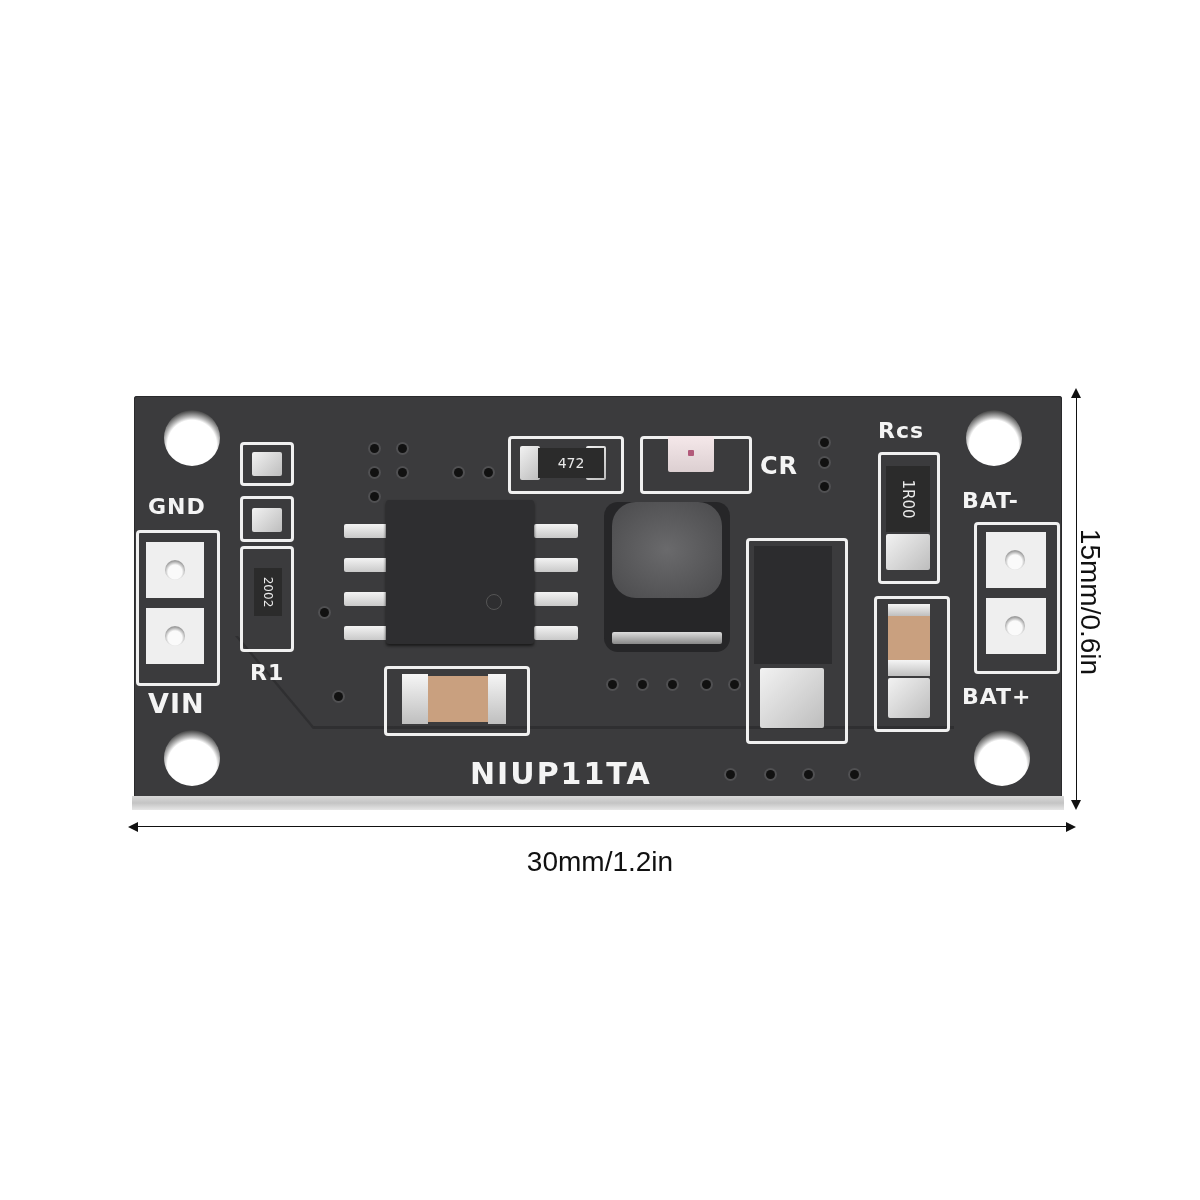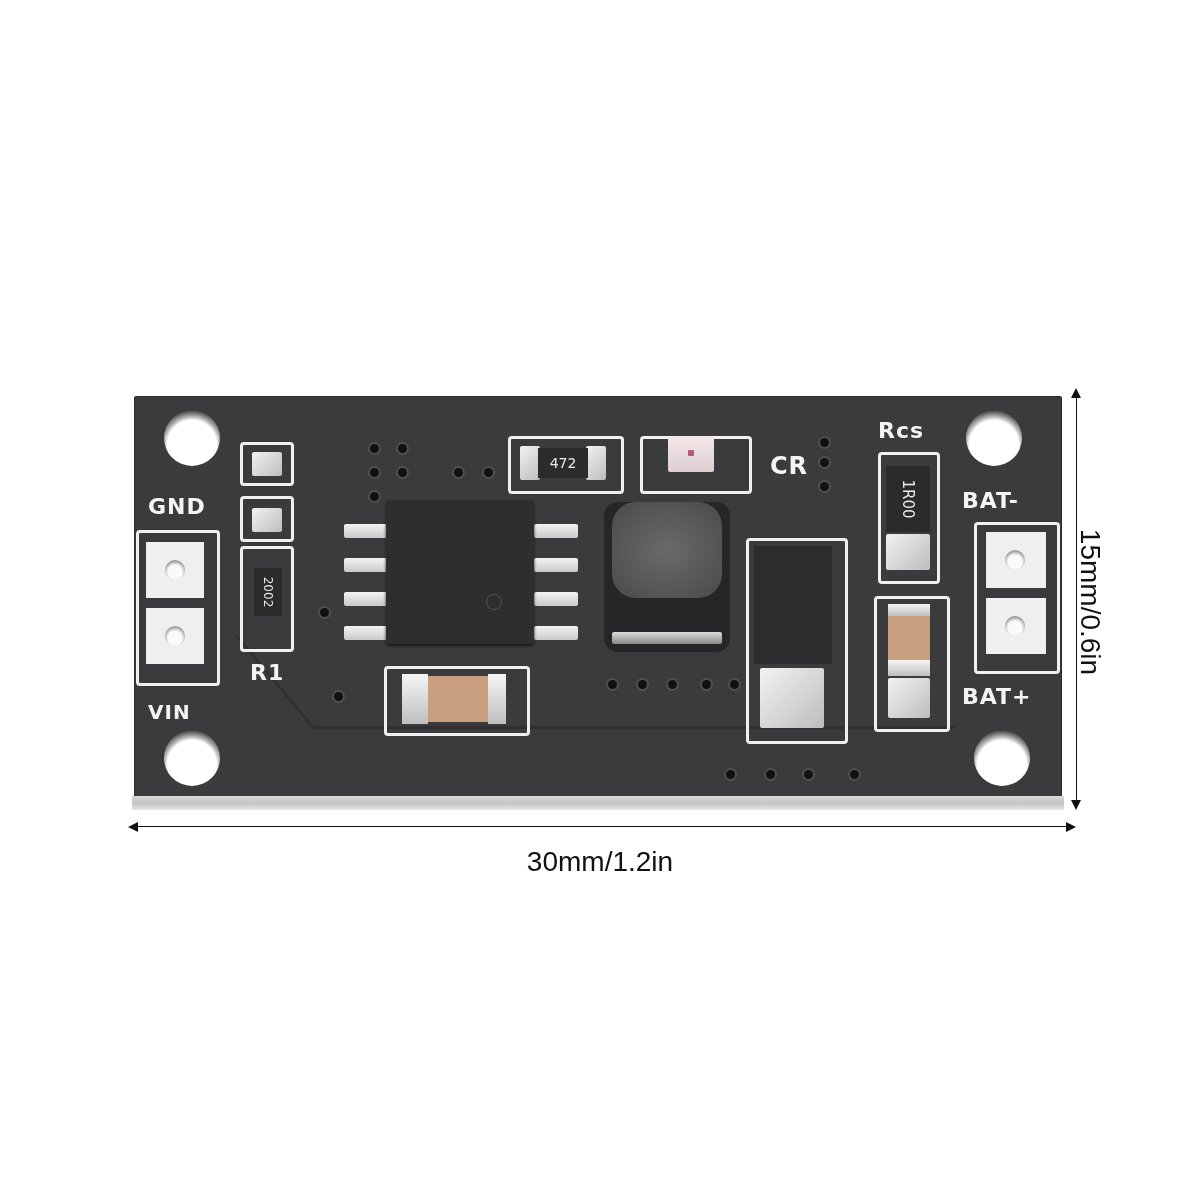--- a/index.html
+++ b/index.html
@@ -54,21 +54,21 @@
   <div class="trace" style="left:260px; top:330px; width:560px; height:1px; border-top-width:3px;"></div>
 
   <div class="silk" style="left:14px; top:98px; font-size:22px;">GND</div>
   <div class="silk-box" style="left:2px; top:134px; width:78px; height:150px;"></div>
   <div class="terminal" style="left:12px; top:146px;">
       <div class="dot"></div>
     </div>
   <div class="terminal" style="left:12px; top:212px;">
       <div class="dot"></div>
     </div>
-  <div class="silk" style="left:14px; top:292px; font-size:20px;margin-top:12px;">VIN</div>
+  <div class="silk" style="left:14px; top:292px; font-size:27px;">VIN</div>
 
   <div class="silk-box" style="left:106px; top:46px; width:48px; height:38px;"></div>
   <div class="pad" style="left:118px; top:56px; width:30px; height:24px;"></div>
   <div class="silk-box" style="left:106px; top:100px; width:48px; height:40px;"></div>
   <div class="pad" style="left:118px; top:112px; width:30px; height:24px;"></div>
   <div class="silk-box" style="left:106px; top:150px; width:48px; height:100px;"></div>
   <div class="resistor" style="left:120px; top:172px; width:28px; height:48px;">
     <span style="transform:rotate(90deg); display:block;">2002</span>
   </div>
   <div class="silk" style="left:116px; top:264px; font-size:22px;text-align:center;">R1</div>
@@ -91,29 +91,29 @@
   <div class="via" style="left:264px; top:72px;"></div>
   <div class="via" style="left:236px; top:96px;"></div>
   <div class="via" style="left:320px; top:72px;"></div>
   <div class="via" style="left:350px; top:72px;"></div>
   <div class="via" style="left:186px; top:212px;"></div>
   <div class="via" style="left:200px; top:296px;"></div>
 
   <div class="silk-box" style="left:374px; top:40px; width:110px; height:52px;"></div>
   <div class="pad" style="left:386px; top:50px; width:20px; height:34px;"></div>
   <div class="pad" style="left:452px; top:50px; width:20px; height:34px;"></div>
-  <div class="resistor" style="left:404px; top:52px; width:50px; height:30px; font-size:14px;">
+  <div class="resistor" style="left:404px; top:52px; width:66px; height:30px; font-size:14px;">
     <span>472</span>
   </div>
 
   <div class="silk-box" style="left:506px; top:40px; width:106px; height:52px;"></div>
   <div class="abs" style="left:534px; top:40px; width:46px; height:36px; background:linear-gradient(#f5e8ea, #dccfd1); border-radius:2px;">
     <div class="abs" style="left:20px; top:14px; width:6px; height:6px; background:#b25a7a; border-radius:1px;"></div>
   </div>
-  <div class="silk" style="left:626px; top:56px; font-size:24px;margin-left:10px;">CR</div>
+  <div class="silk" style="left:626px; top:56px; font-size:24px;">CR</div>
 
   <div class="abs" style="left:470px; top:106px; width:126px; height:150px; background:#262628; border-radius:14px;">
     <div class="abs" style="left:8px; top:0; width:110px; height:96px; background:radial-gradient(#6a6a6c, #4a4a4c); border-radius:24px;"></div>
     <div class="abs" style="left:8px; top:130px; width:110px; height:12px; background:linear-gradient(#ddd,#888); border-radius:2px;"></div>
   </div>
 
   <div class="via" style="left:474px; top:284px;"></div>
   <div class="via" style="left:504px; top:284px;"></div>
   <div class="via" style="left:534px; top:284px;"></div>
   <div class="via" style="left:568px; top:284px;"></div>
@@ -152,20 +152,21 @@
   <div class="silk" style="left:828px; top:288px; font-size:22px;">BAT+</div>
 
   <div class="via" style="left:686px; top:42px;"></div>
   <div class="via" style="left:686px; top:62px;"></div>
   <div class="via" style="left:686px; top:86px;"></div>
   <div class="via" style="left:592px; top:374px;"></div>
   <div class="via" style="left:632px; top:374px;"></div>
   <div class="via" style="left:670px; top:374px;"></div>
   <div class="via" style="left:716px; top:374px;"></div>
 
+  <div class="silk" style="left:336px; top:360px; font-size:30px; letter-spacing:2px;">NIUP11TA</div>
 </div>
 <div id="board-edge"></div>
 
 <div id="dim-h-line"></div>
 <div class="arrow" style="left:128px; top:822px; border-top:5px solid transparent; border-bottom:5px solid transparent; border-right:10px solid #111;"></div>
 <div class="arrow" style="left:1066px; top:822px; border-top:5px solid transparent; border-bottom:5px solid transparent; border-left:10px solid #111;"></div>
 <div id="dim-h-label">30mm/1.2in</div>
 
 <div id="dim-v-line"></div>
 <div class="arrow" style="left:1071px; top:388px; border-left:5px solid transparent; border-right:5px solid transparent; border-bottom:10px solid #111;"></div>

